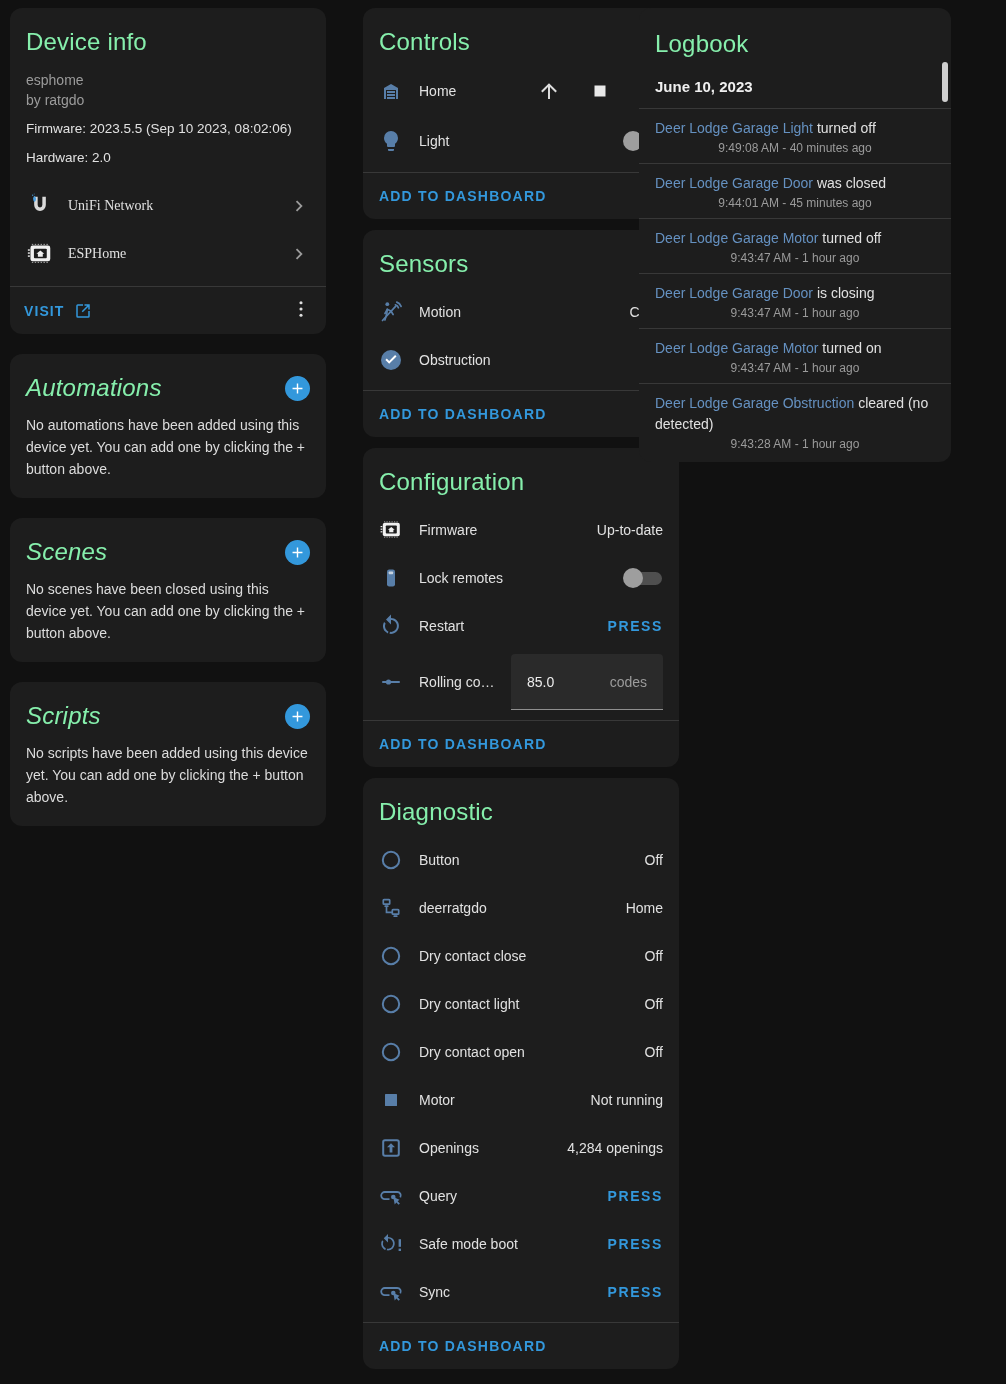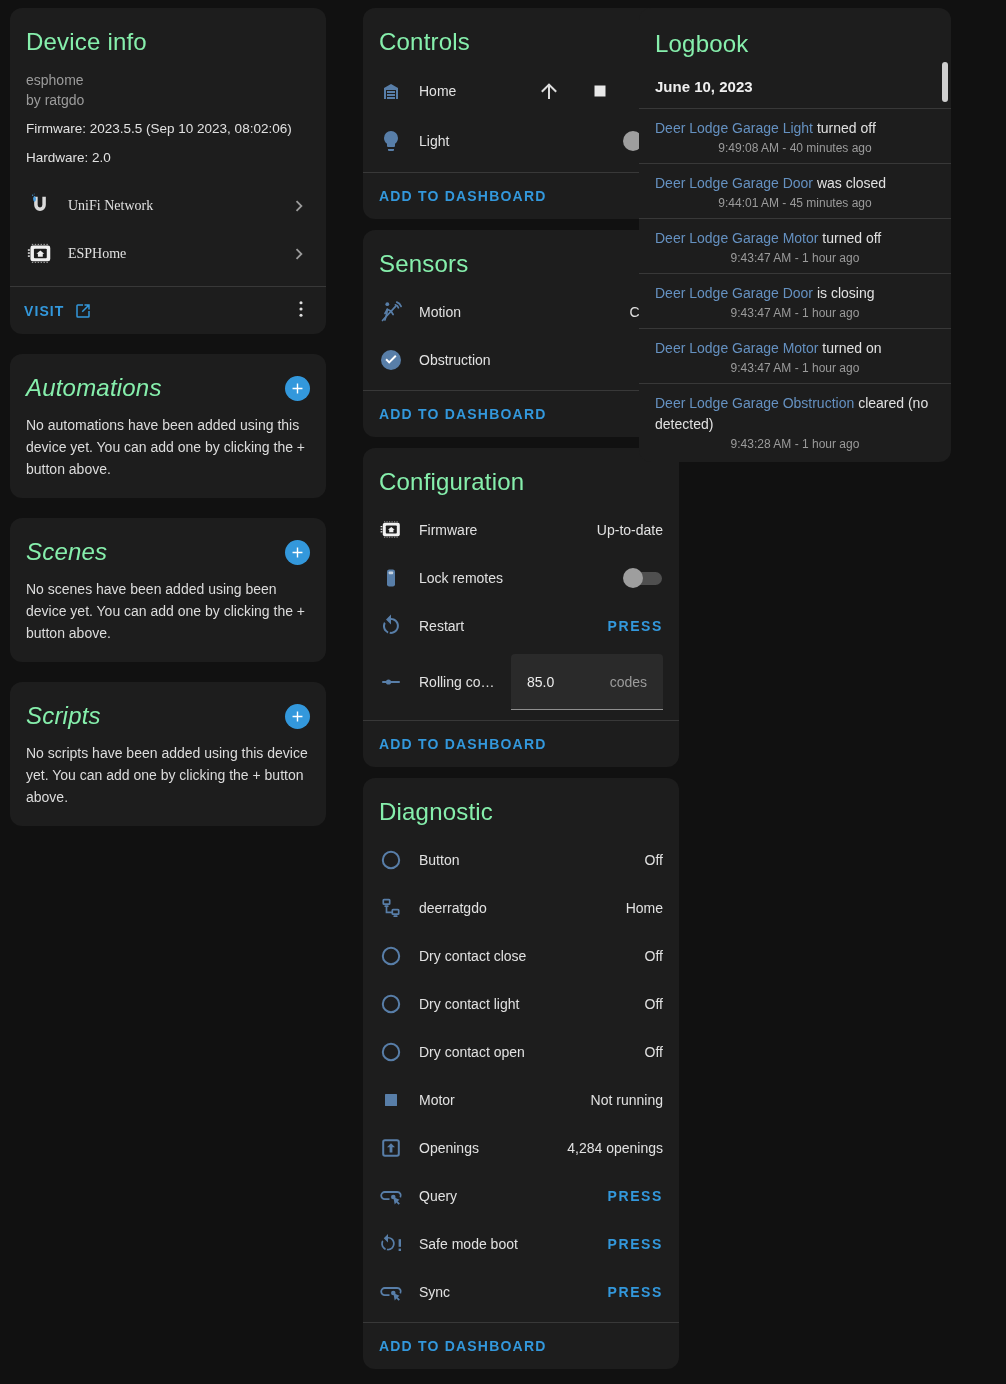--- a/index.html
+++ b/index.html
@@ -185,21 +185,21 @@
         </section>
         <section class="card empty-card">
           <div class="empty-head">
             <h2 class="card-title">Scenes</h2>
             <button class="plus-btn">
               <svg viewBox="0 0 24 24">
                 <path fill="#ffffff" d="M11,5H13V11H19V13H13V19H11V13H5V11H11Z"></path>
               </svg>
             </button>
           </div>
-          <p class="empty-text">No scenes have been added using been device yet. You can add one by clicking the + button above.</p>
+          <p class="empty-text">No scenes have been closed using this device yet. You can add one by clicking the + button above.</p>
         </section>
         <section class="card empty-card">
           <div class="empty-head">
             <h2 class="card-title">Scripts</h2>
             <button class="plus-btn">
               <svg viewBox="0 0 24 24">
                 <path fill="#ffffff" d="M11,5H13V11H19V13H13V19H11V13H5V11H11Z"></path>
               </svg>
             </button>
           </div>

